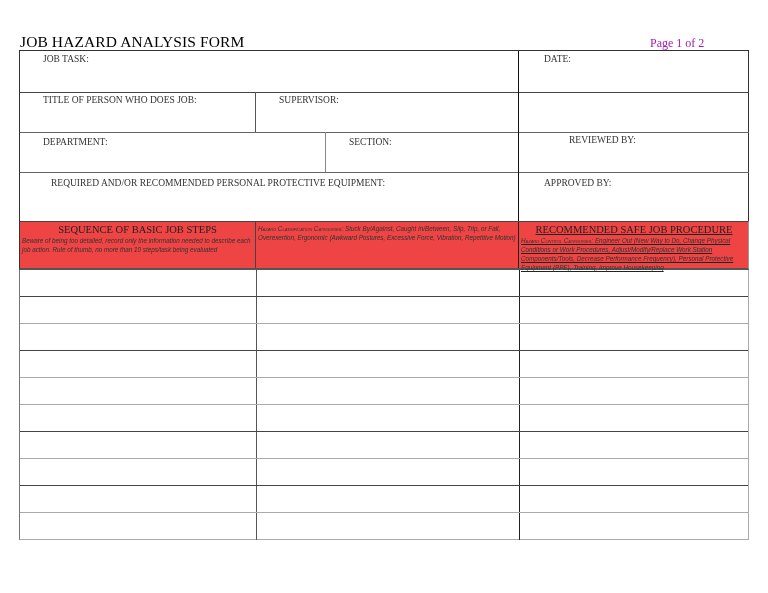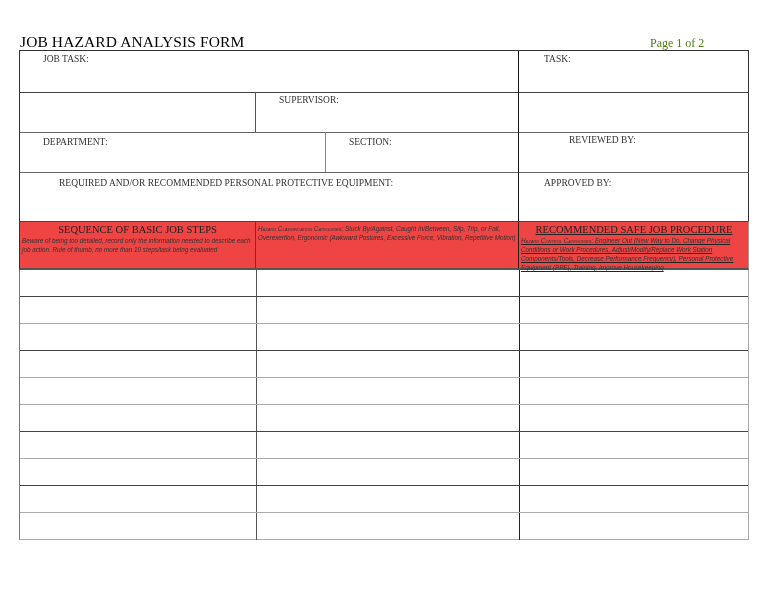--- a/index.html
+++ b/index.html
@@ -1,19 +1,19 @@
 <!DOCTYPE html>
 <html><head>
   <meta charset="utf-8">
   <style>
     html, body { margin: 0; padding: 0; background: #ffffff; }
     body { width: 768px; height: 593px; position: relative; overflow: hidden;
            font-family: "Liberation Serif", "DejaVu Serif", serif; color: #222; }
     .title { position: absolute; left: 20px; top: 33px; font-size: 15.5px; letter-spacing: 0.1px; color: #000000; }
-    .page-num { position: absolute; left: 650px; top: 36px; font-size: 12px; color: #4d7c0f; }
+    .page-num { position: absolute; left: 650px; top: 36px; font-size: 12px; color: #a21caf; }
     .form { position: absolute; left: 19px; top: 50px; width: 730px; height: 171px;
             border: 1px solid #333; border-bottom: none; box-sizing: border-box; }
     .cell { position: absolute; box-sizing: border-box; margin-left: 20px; }
     .lbl { position: absolute; left: 3px; top: 3px; font-size: 9.5px; color: #333; white-space: nowrap; }
     .hline { position: absolute; height: 0; border-top: 1.4px solid #444; }
     .vline { position: absolute; width: 0; border-left: 1.4px solid #333; }
     .header-band { position: absolute; left: 19px; top: 221px; width: 730px; height: 49px;
                    background: #ef4444; box-sizing: border-box;
                    border-top: 1.5px solid #444; border-bottom: 2.5px solid #555; border-left: 1px solid #333; border-right: 1px solid #999; }
     .col-head { position: absolute; top: 0; height: 100%; box-sizing: border-box; padding: 2px 2px 0 2px; }
@@ -32,38 +32,41 @@
 
 <div class="title">JOB HAZARD ANALYSIS FORM</div>
 <div class="page-num">Page 1 of 2</div>
 
 <div class="form">
 
   <div class="cell" style="left:0;top:0;width:499px;height:41px;">
     <span class="lbl">JOB TASK:</span>
   </div>
   <div class="cell" style="left:499px;top:0;width:230px;height:41px;">
-    <span class="lbl" style="left:5px;">TASK:</span>
+    <span class="lbl" style="left:5px;">DATE:</span>
   </div>
 
+  <div class="cell" style="left:0;top:41px;width:236px;height:40px;">
+    <span class="lbl">TITLE OF PERSON WHO DOES JOB:</span>
+  </div>
   <div class="cell" style="left:236px;top:41px;width:263px;height:40px;">
     <span class="lbl">SUPERVISOR:</span>
   </div>
 
   <div class="cell" style="left:0;top:81px;width:306px;height:40px;">
     <span class="lbl" style="top:5px;">DEPARTMENT:</span>
   </div>
   <div class="cell" style="left:306px;top:81px;width:193px;height:40px;">
     <span class="lbl" style="top:5px;">SECTION:</span>
   </div>
   <div class="cell" style="left:524px;top:81px;width:230px;height:40px;">
     <span class="lbl" style="left:5px;">REVIEWED BY:</span>
   </div>
 
-  <div class="cell" style="left:16px;top:121px;width:499px;height:50px;">
+  <div class="cell" style="left:8px;top:121px;width:499px;height:50px;">
     <span class="lbl" style="top:6px;">REQUIRED AND/OR RECOMMENDED PERSONAL PROTECTIVE EQUIPMENT:</span>
   </div>
   <div class="cell" style="left:499px;top:121px;width:230px;height:50px;">
     <span class="lbl" style="left:5px;top:6px;">APPROVED BY:</span>
   </div>
 
   <div class="hline" style="left:0;top:41px;width:729px;"></div>
   <div class="hline" style="left:0;top:81px;width:729px;border-top-color:#666;"></div>
   <div class="hline" style="left:0;top:121px;width:729px;border-top-color:#666;"></div>
   <div class="vline" style="left:498px;top:0;height:171px;border-left-color:#111;"></div>

